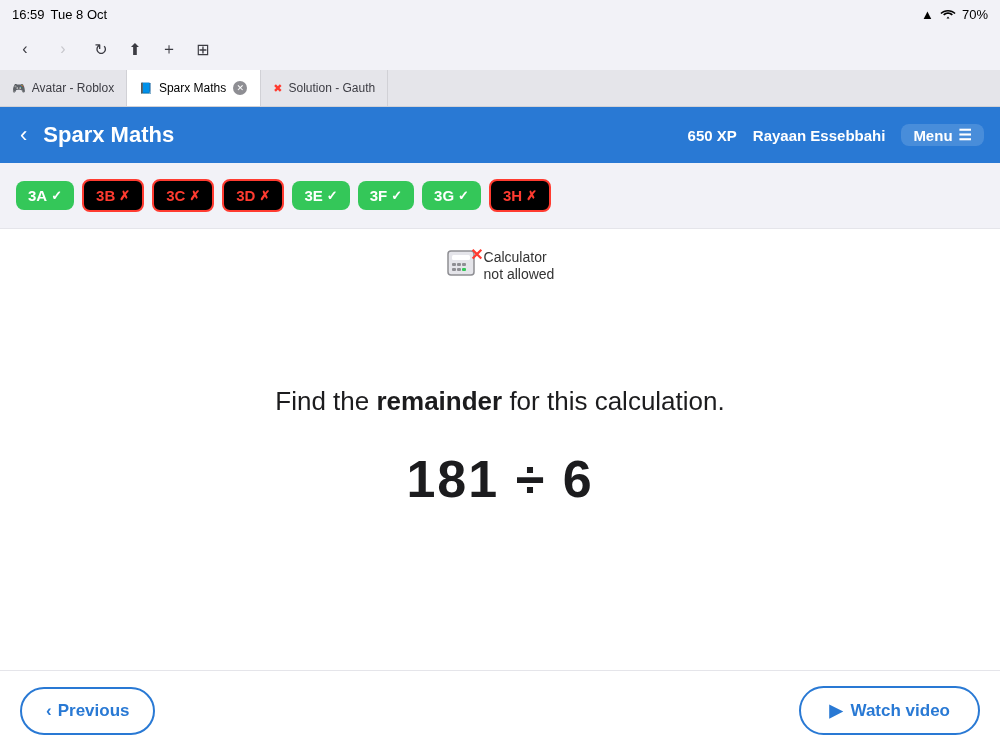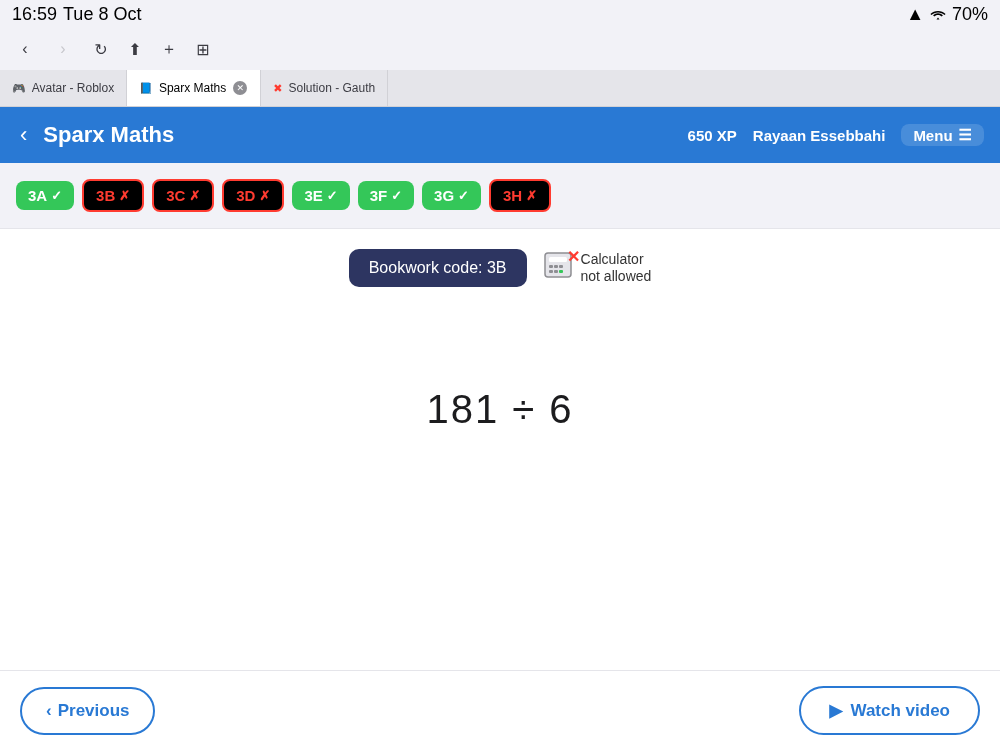--- a/index.html
+++ b/index.html
@@ -6,21 +6,21 @@
     body { width: 1000px; height: 750px; overflow: hidden; font-family: -apple-system, BlinkMacSystemFont, 'Segoe UI', sans-serif; background: #fff; }
 
     
     .status-bar {
       background: #f2f2f7;
       height: 28px;
       display: flex;
       align-items: center;
       justify-content: space-between;
       padding: 0 12px;
-      font-size: 18px;
+      font-size: 13px;
       font-weight: 500;
     }
     .status-left { display: flex; align-items: center; gap: 6px; }
     .status-right { display: flex; align-items: center; gap: 6px; }
 
     
     .browser-chrome {
       background: #f2f2f7;
       border-bottom: 1px solid #d1d1d6;
     }
@@ -205,23 +205,23 @@
       padding: 0 20px;
     }
     .question-text {
       font-size: 26px;
       color: #1c1c1e;
       margin-bottom: 30px;
       line-height: 1.4;
     }
     .question-text strong { font-weight: 800; }
     .math-expression {
-      font-size: 40px;
+      font-size: 52px;
       color: #1c1c1e;
-      font-weight: 400;
+      font-weight: 700;
       letter-spacing: 2px;
     }
 
     
     .bottom-bar {
       position: absolute;
       bottom: 0; left: 0; right: 0;
       height: 80px;
       background: #fff;
       border-top: 1px solid #e5e5ea;
@@ -374,23 +374,20 @@
     <button class="task-tab incorrect">
       <span>3H</span>
       <span class="x-icon">✗</span>
     </button>
   </div>
 
   <div class="content-area">
     <div class="main-content">
 
       <div class="info-row">
-        <div class="bookwork-code">
-          <span>Bookwork code: 3B</span>
-        </div>
         <div class="calculator-badge">
           <div class="calc-icon" style="position:relative; display:inline-block;">
             <svg width="30" height="28" viewBox="0 0 30 28" fill="none">
               <rect x="2" y="2" width="26" height="24" rx="3" fill="#e5e5ea" stroke="#8e8e93" stroke-width="1.5"></rect>
               <rect x="6" y="6" width="18" height="5" rx="1.5" fill="#fff"></rect>
               <rect x="6" y="14" width="4" height="3" rx="1" fill="#8e8e93"></rect>
               <rect x="11" y="14" width="4" height="3" rx="1" fill="#8e8e93"></rect>
               <rect x="16" y="14" width="4" height="3" rx="1" fill="#8e8e93"></rect>
               <rect x="6" y="19" width="4" height="3" rx="1" fill="#8e8e93"></rect>
               <rect x="11" y="19" width="4" height="3" rx="1" fill="#8e8e93"></rect>
@@ -399,20 +396,23 @@
             <span style="position:absolute; top:-4px; right:-8px; color:#ff3b30; font-size:16px; font-weight:900;">✕</span>
           </div>
           <div class="calc-label">
             <div>Calculator</div>
             <div>not allowed</div>
           </div>
         </div>
       </div>
 
       <div class="question-area">
+        <p class="question-text">
+          <span>Find the </span><strong>remainder</strong><span> for this calculation.</span>
+        </p>
         <div class="math-expression">181 ÷ 6</div>
       </div>
     </div>
 
     <div class="bottom-bar">
       <button class="prev-btn">
         <span>‹</span>
         <span>Previous</span>
       </button>
       <button class="watch-btn">

